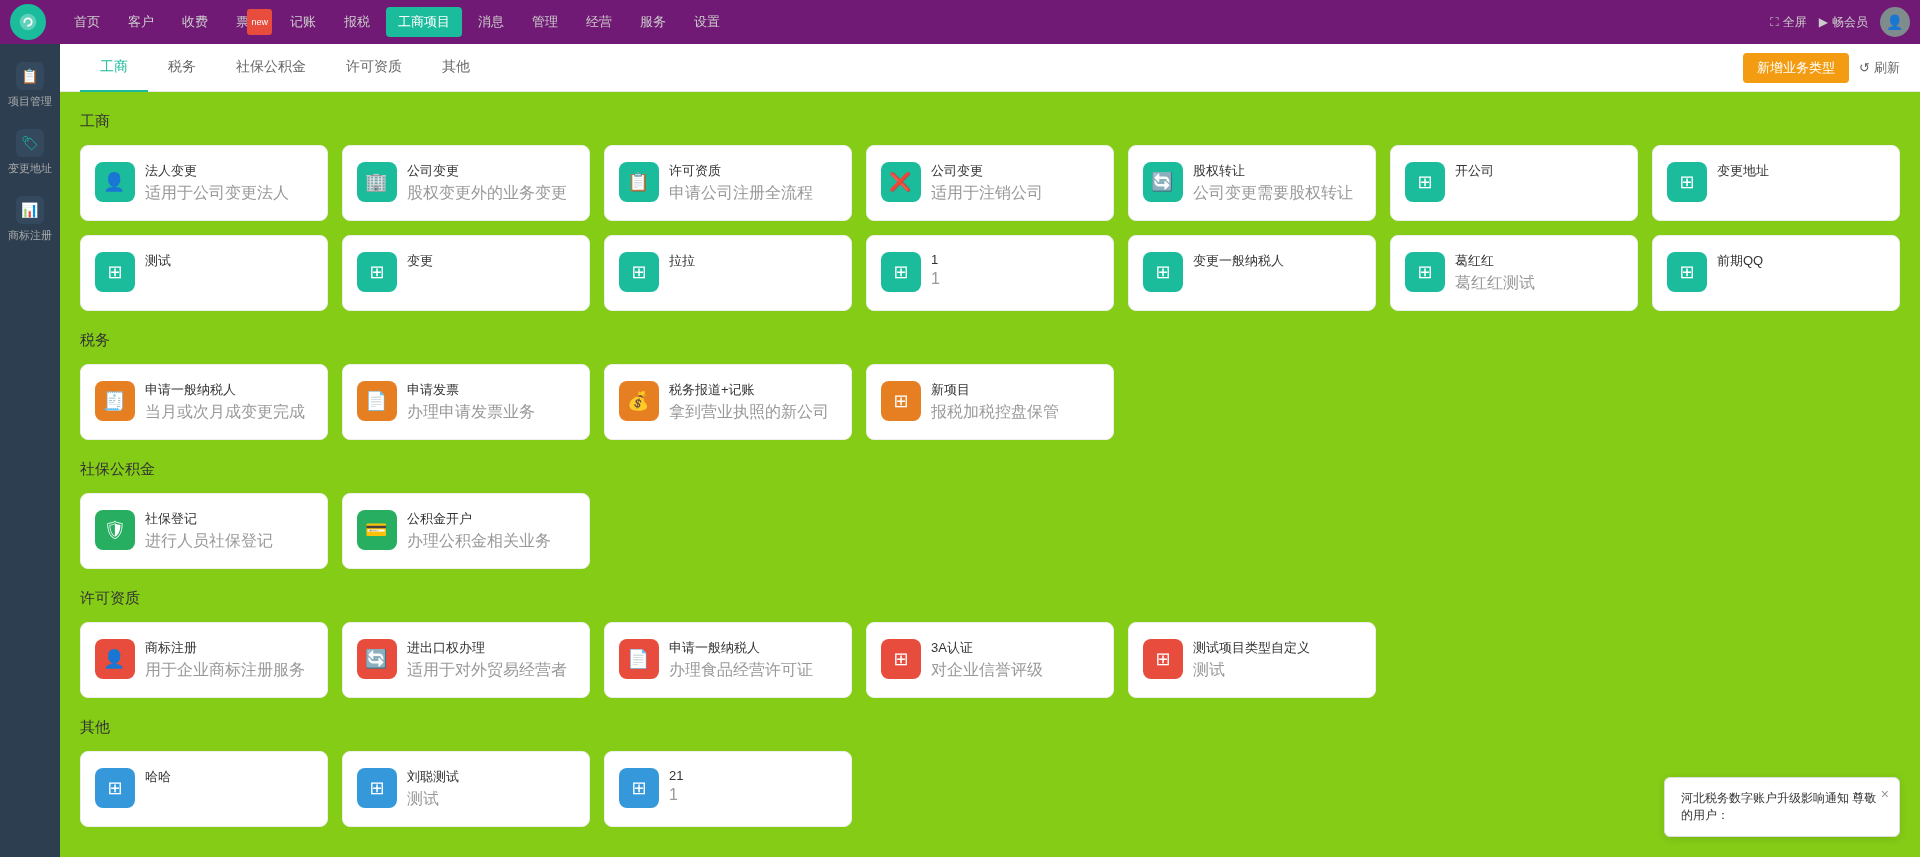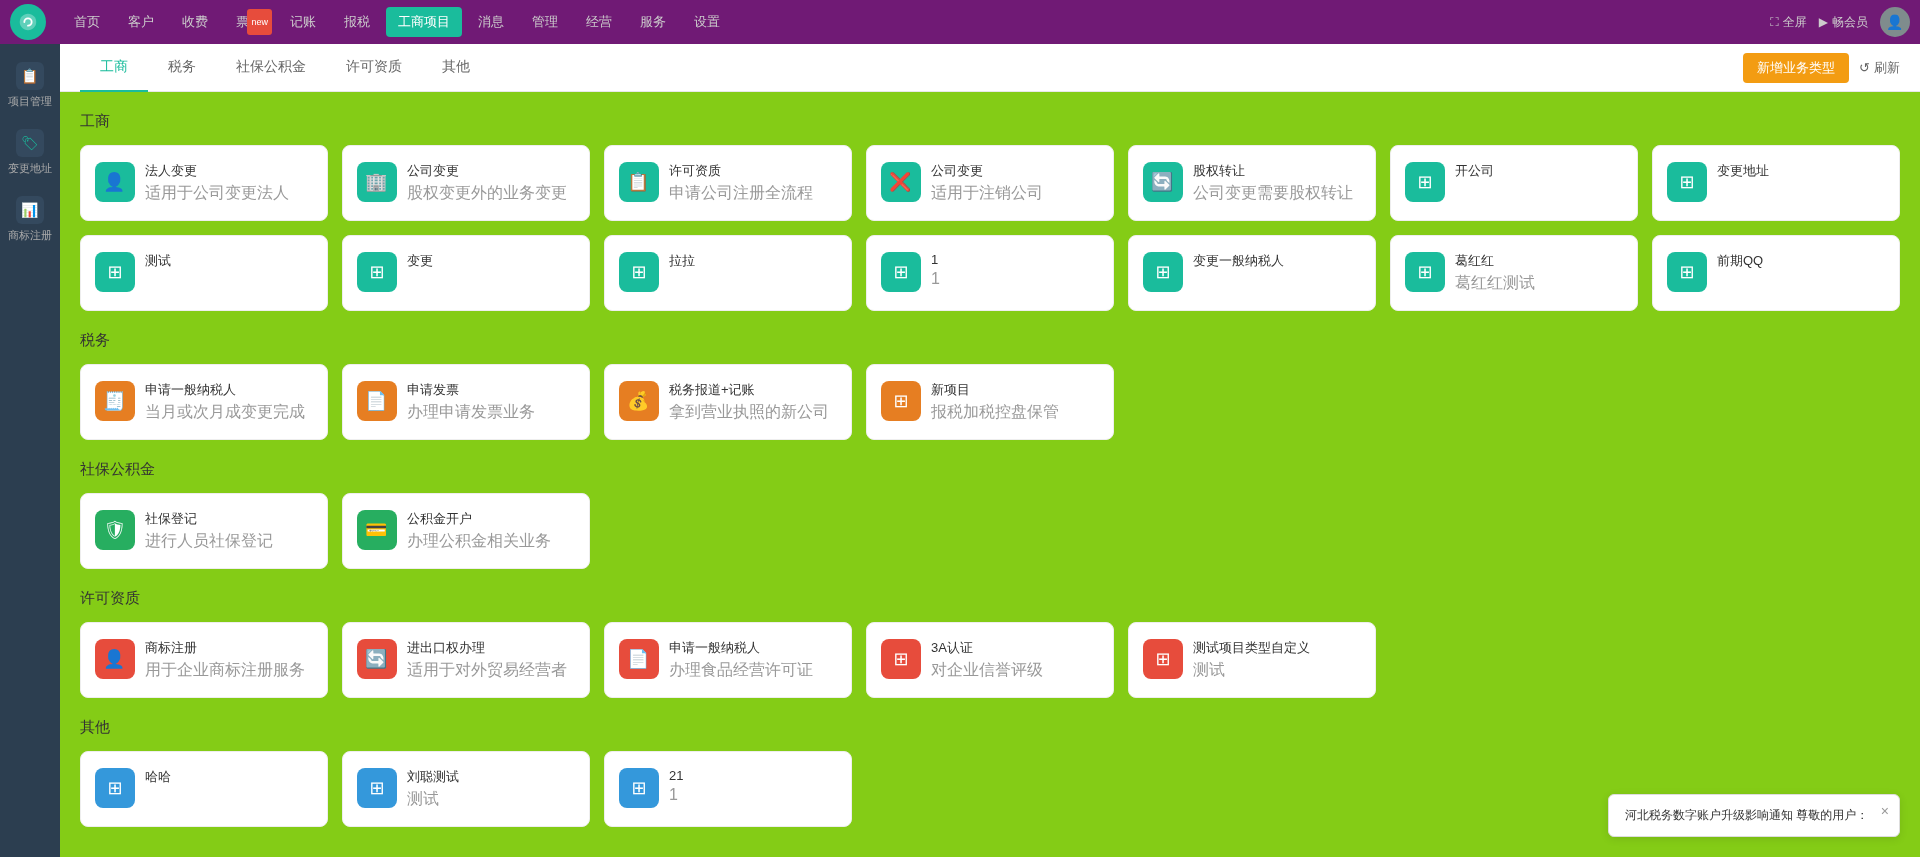--- a/index.html
+++ b/index.html
@@ -243,21 +243,21 @@
 
     
     .notification-popup {
       position: fixed;
       bottom: 20px;
       right: 20px;
       background: #fff;
       border: 1px solid #ddd;
       border-radius: 6px;
       padding: 12px 16px;
-      width: 292px;
+      width: 236px;
       box-shadow: 0 2px 8px rgba(0,0,0,0.1);
       font-size: 12px;
       color: #333;
       display: flex;
       align-items: flex-end;
       gap: 8px;
     }
     .notification-close {
       position: absolute;
       top: 8px;

